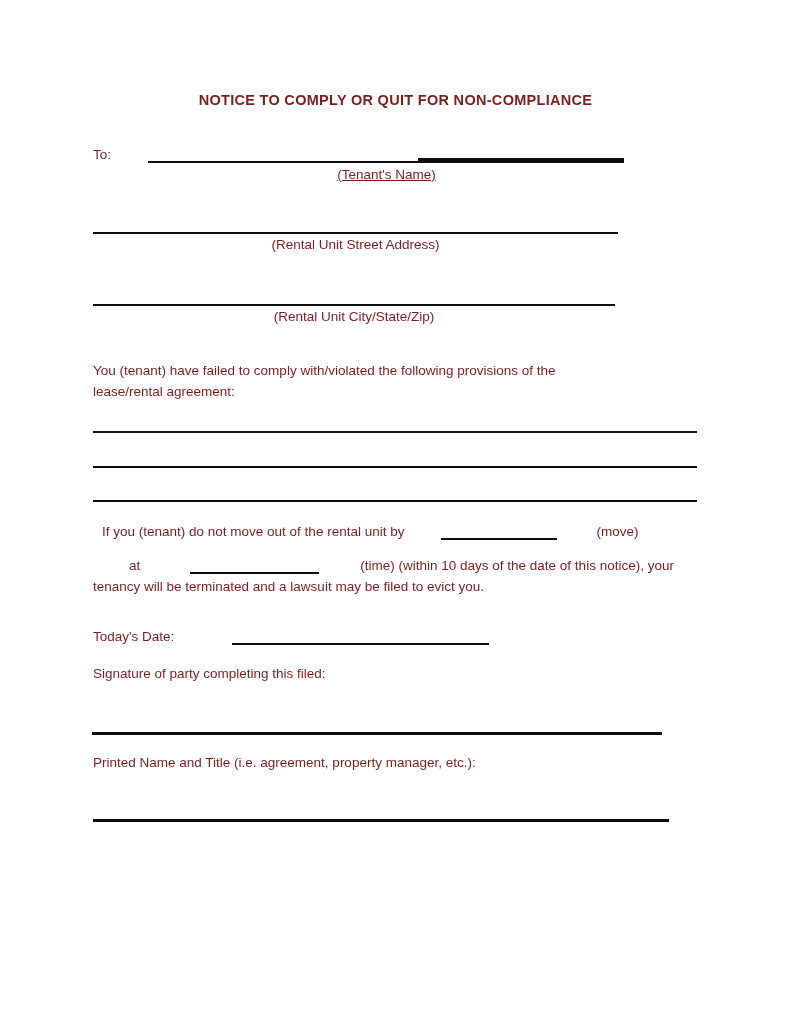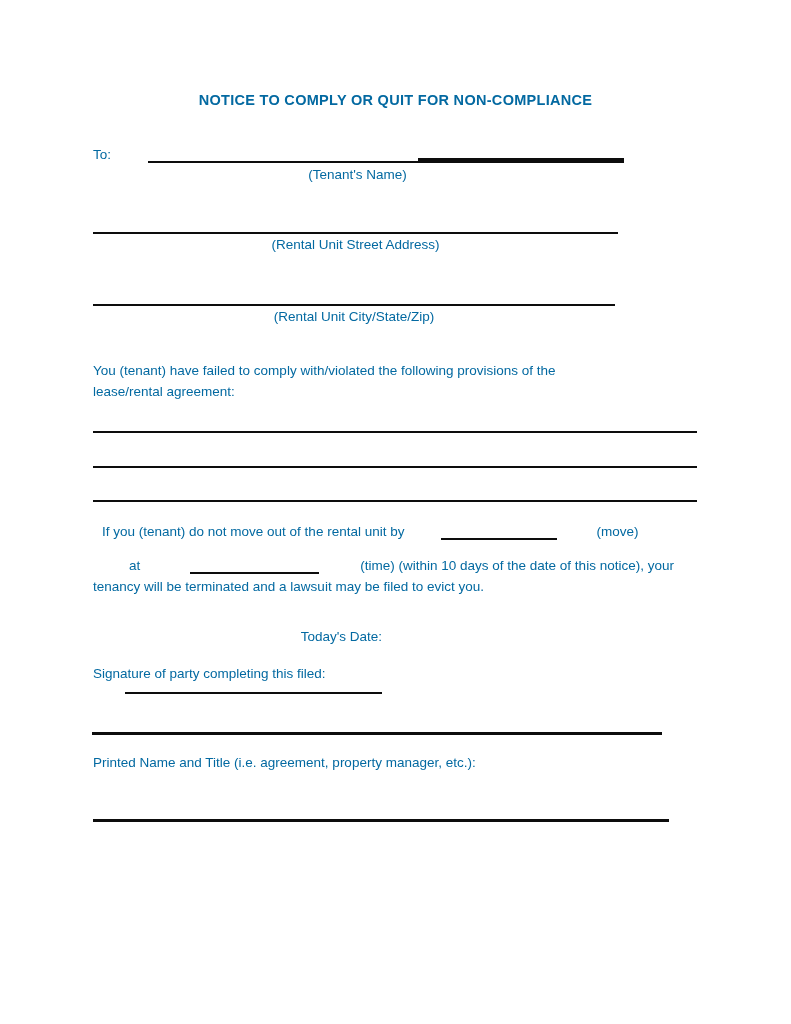--- a/index.html
+++ b/index.html
@@ -1,21 +1,21 @@
 <!DOCTYPE html>
 <html><head>
 <meta charset="utf-8">
 <style>
   html, body { margin: 0; padding: 0; background: #ffffff; }
   .page {
     position: relative;
     width: 791px;
     height: 1024px;
     background: #ffffff;
-    color: #0369a1;
+    color: #7f1d1d;
     font-family: "Liberation Sans", "DejaVu Sans", sans-serif;
     font-size: 13.5px;
     line-height: 17px;
     overflow: hidden;
   }
   .abs { position: absolute; }
   .title {
     top: 92px; left: 0; right: 0;
     text-align: center;
     font-weight: bold;
@@ -47,21 +47,21 @@
 
 <div class="page">
 
   <div class="abs title">NOTICE TO COMPLY OR QUIT FOR NON-COMPLIANCE</div>
 
   <div class="abs row" style="top:146px; left:93px; width:531px;">
     <span>To:</span>
     <span class="blank" style="flex:1; margin-left:5px;"></span>
   </div>
   <div class="overlay-seg" style="top:158px; left:418px; width:206px;"></div>
-  <div class="abs caption" style="top:166px; left:103px; width:509px;">(Tenant's Name)</div>
+  <div class="abs caption" style="top:166px; left:132px; width:509px;text-decoration:underline;">(Tenant's Name)</div>
 
   <div class="field" style="top:216px; left:93px; width:525px;"></div>
   <div class="abs caption" style="top:236px; left:93px; width:525px;">(Rental Unit Street Address)</div>
 
   <div class="field" style="top:288px; left:93px; width:522px;"></div>
   <div class="abs caption" style="top:308px; left:93px; width:522px;">(Rental Unit City/State/Zip)</div>
 
   <div class="abs" style="top:360px; left:93px; width:580px; line-height:21px;">
     <div class="nowrap">You (tenant) have failed to comply with/violated the following provisions of the</div>
     <div class="nowrap">lease/rental agreement:</div>
@@ -77,21 +77,21 @@
     <span class="nowrap">(move)</span>
   </div>
 
   <div class="abs row" style="top:557px; left:93px;margin-left:36px;">
     <span>at</span>
     <span class="blank" style="width:129px; margin-left:18px; margin-right:9px;"></span>
     <span class="nowrap">(time) (within 10 days of the date of this notice), your</span>
   </div>
   <div class="abs nowrap" style="top:578px; left:93px;">tenancy will be terminated and a lawsuit may be filed to evict you.</div>
 
-  <div class="abs row" style="top:628px; left:99px;flex-direction:column;">
+  <div class="abs row" style="top:628px; left:93px;">
     <span class="nowrap">Today's Date:</span>
     <span class="blank" style="width:257px; margin-left:26px;"></span>
   </div>
 
   <div class="abs nowrap" style="top:665px; left:93px;">Signature of party completing this filed:</div>
   <div class="field thick" style="top:716px; left:92px; width:570px;"></div>
 
   <div class="abs nowrap" style="top:754px; left:93px;">Printed Name and Title (i.e. agreement, property manager, etc.):</div>
   <div class="field thick" style="top:803px; left:93px; width:576px;"></div>
 

